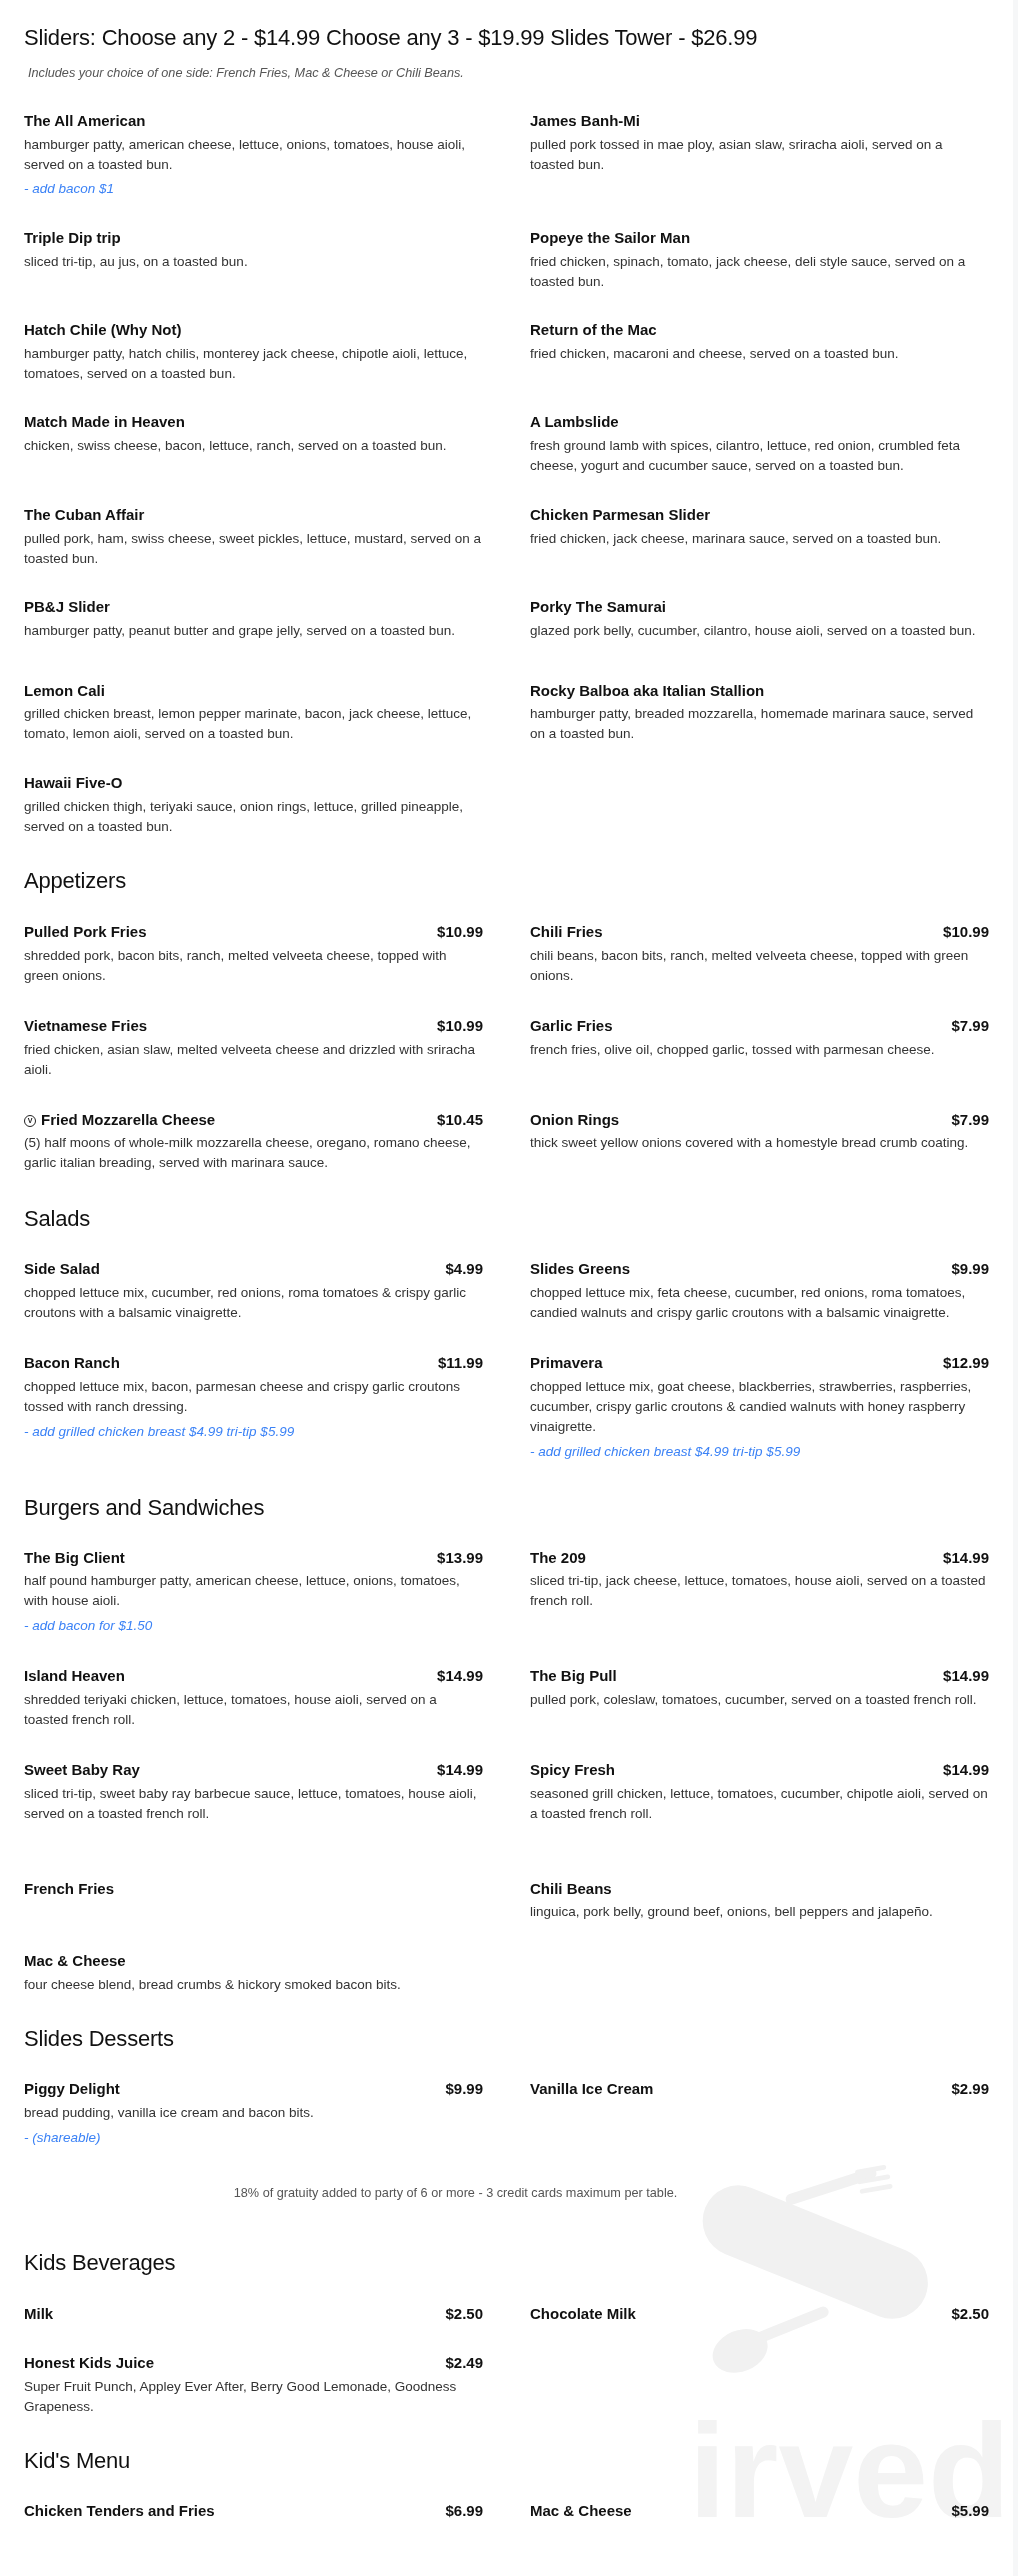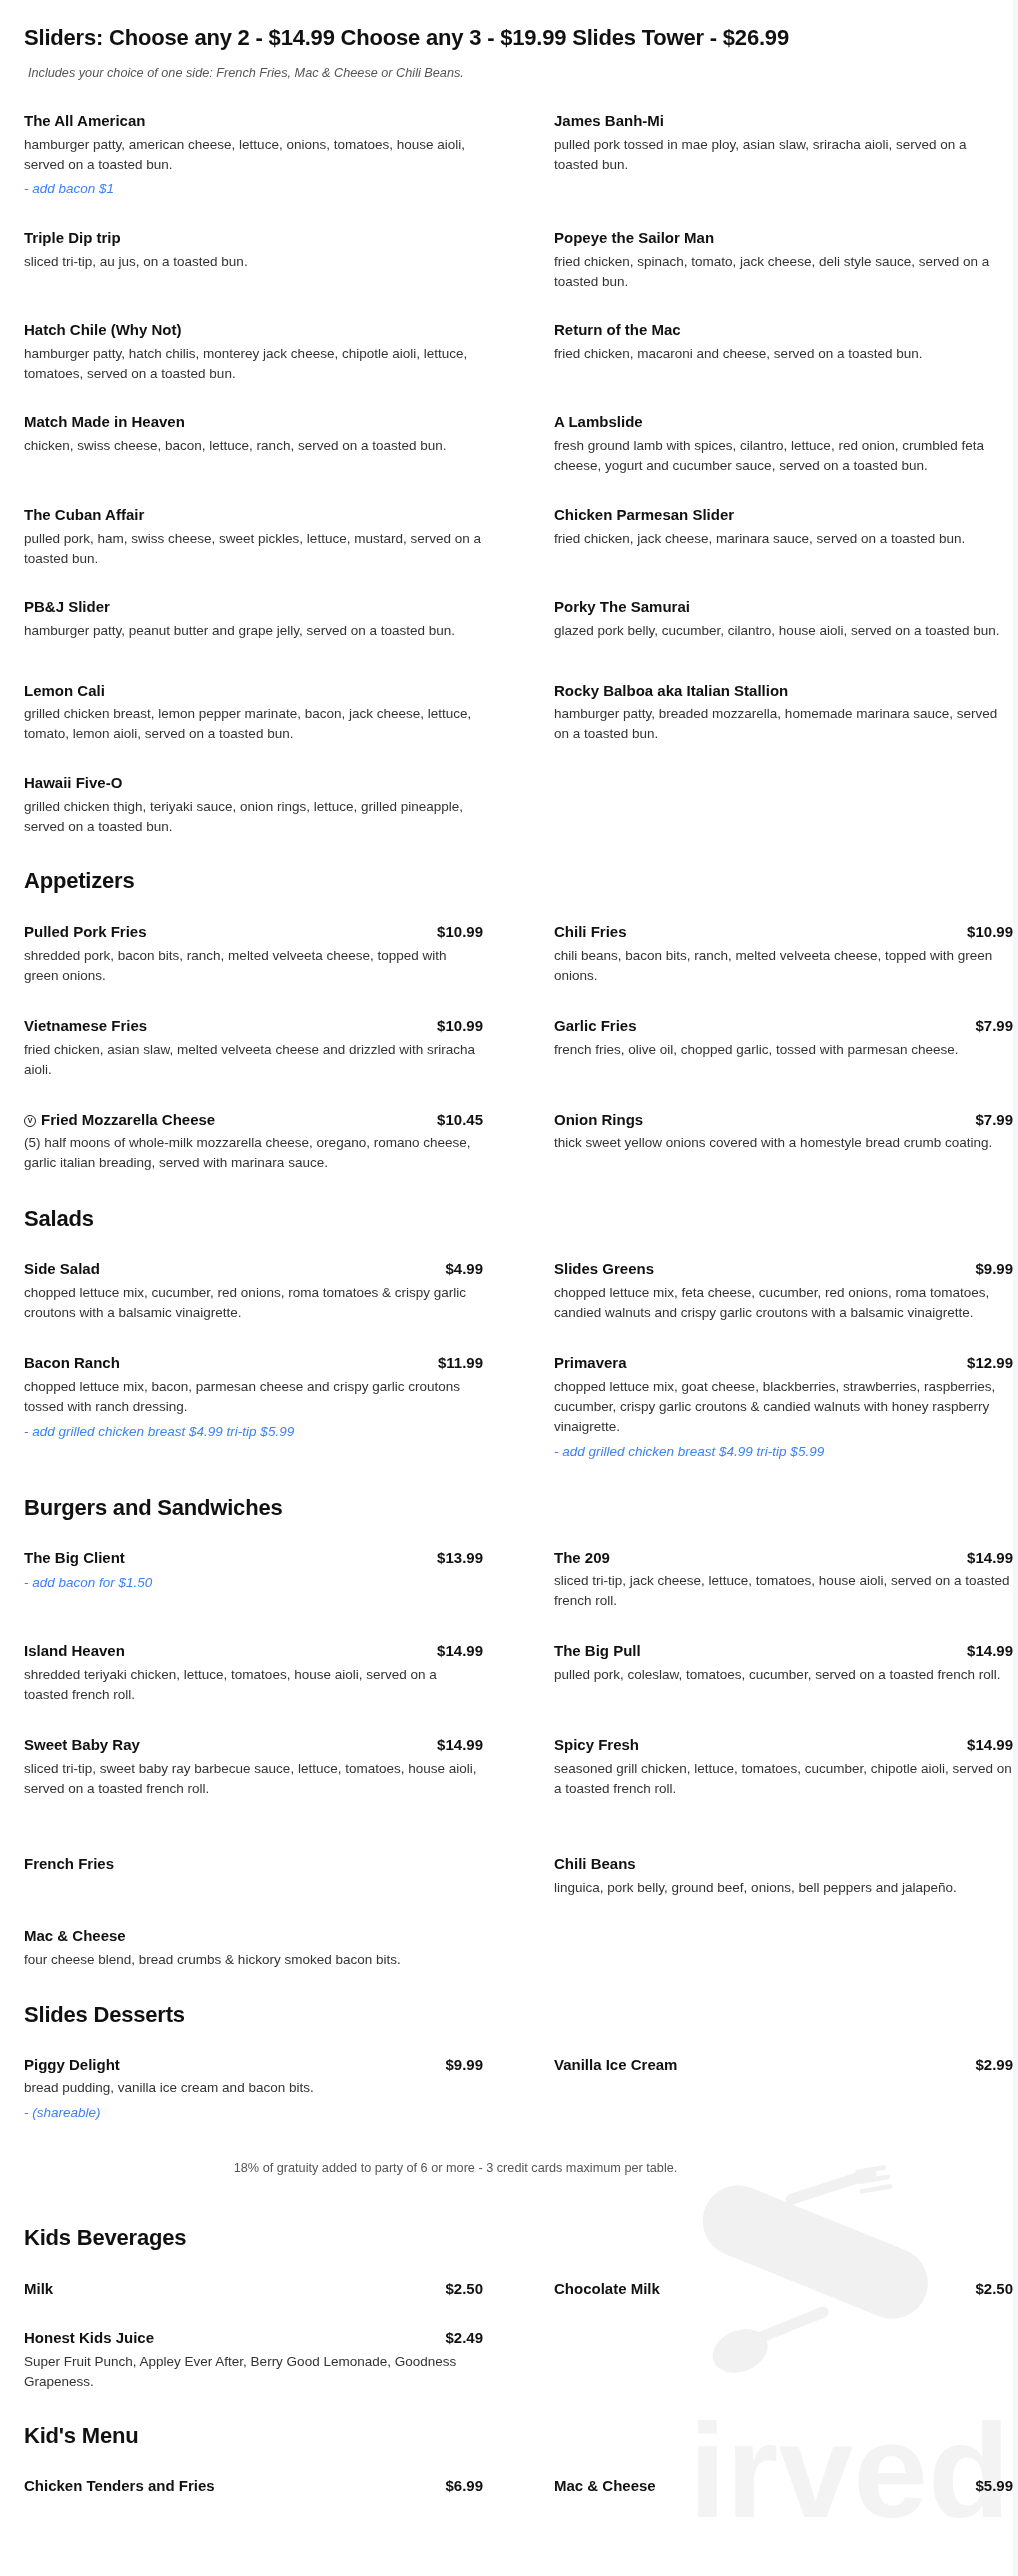--- a/index.html
+++ b/index.html
@@ -9,31 +9,31 @@
     position: relative;
     font-family: "Liberation Sans", "DejaVu Sans", sans-serif;
     color: #1a1a1a;
     overflow-x: hidden;
   }
   .page { position: relative; padding: 22px 0 0 24px; width: 966px; z-index: 1; }
   .right-edge { position: absolute; top: 0; right: 0; width: 6.3px; height: 100%; background: #f6f7f8; z-index: 0; }
 
   .section { margin: 0; }
   .section-title {
-    font-size: 22px; font-weight: 700; color: #111;
+    font-size: 22px; font-weight: 400; color: #111;
     margin: 0; letter-spacing: -0.2px; line-height: 32px;
   }
   .section-sub {
     font-size: 12.7px; font-style: italic; color: #555;
     margin: 11px 0 0 4px; line-height: 17.4px;
   }
   .grid {
     display: grid;
     grid-template-columns: 459px 459px;
-    column-gap: 71px;
+    column-gap: 47px;
     margin-top: 24px;
   }
   .item { margin-bottom: 28.5px; }
   .item-head { display: flex; justify-content: space-between; align-items: baseline; }
   .item-name { font-size: 15px; font-weight: 700; color: #111; line-height: 20.6px; }
   .item-price { font-size: 15px; font-weight: 700; color: #111; line-height: 20.6px; }
   .item-desc { font-size: 13.5px; color: #333; line-height: 20px; margin-top: 3.2px; }
   .item-note { font-size: 13.5px; color: #3b82f6; font-style: italic; line-height: 20px; margin-top: 4.7px; }
   .veg-icon {
     display: inline-block; width: 10.3px; height: 10.3px; border: 1.3px solid #222;
@@ -256,20 +256,21 @@
   </section>
 
   <section class="section sec-burgers">
     <h2 class="section-title">Burgers and Sandwiches</h2>
     <div class="grid">
       <div class="item">
           <div class="item-head">
             <span class="item-name">The Big Client</span>
             <span class="item-price">$13.99</span>
           </div>
+          <div class="item-desc">half pound hamburger patty, american cheese, lettuce, onions, tomatoes, with house aioli.</div>
           <div class="item-note">- add bacon for $1.50</div>
         </div>
       <div class="item">
           <div class="item-head">
             <span class="item-name">The 209</span>
             <span class="item-price">$14.99</span>
           </div>
           <div class="item-desc">sliced tri-tip, jack cheese, lettuce, tomatoes, house aioli, served on a toasted french roll.</div>
         </div>
       <div class="item">

